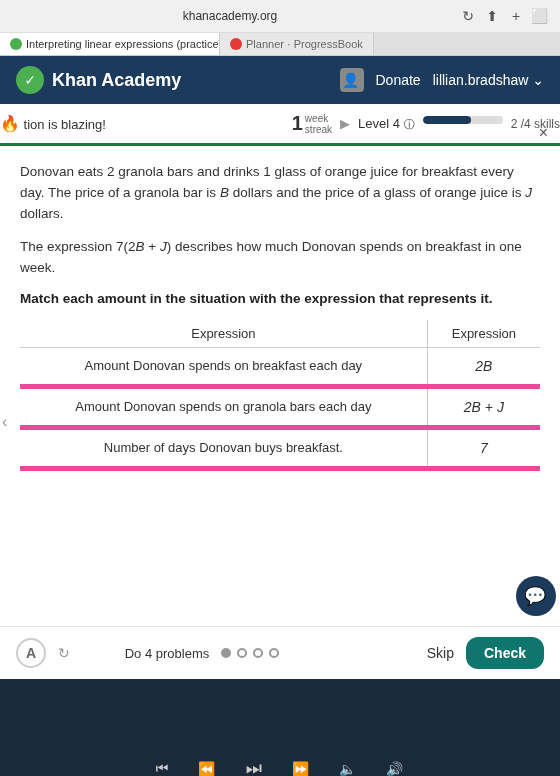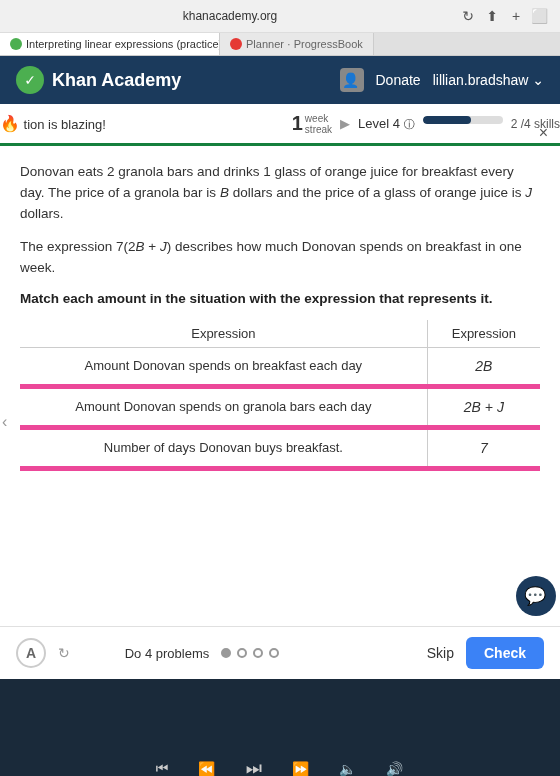--- a/index.html
+++ b/index.html
@@ -343,25 +343,25 @@
     .dot.filled {
       background: #999;
     }
     .skip-btn {
       margin-left: auto;
       font-size: 14px;
       color: #333;
       cursor: pointer;
     }
     .check-btn {
-      background: #3b82f6;
+      background: #0f766e;
       color: white;
       border: none;
       padding: 8px 18px;
-      border-radius: 6px;
+      border-radius: 12px;
       font-size: 14px;
       font-weight: 600;
       cursor: pointer;
     }
 
     
     .dark-footer {
       background: #1a2a3a;
       height: 120px;
       display: flex;

